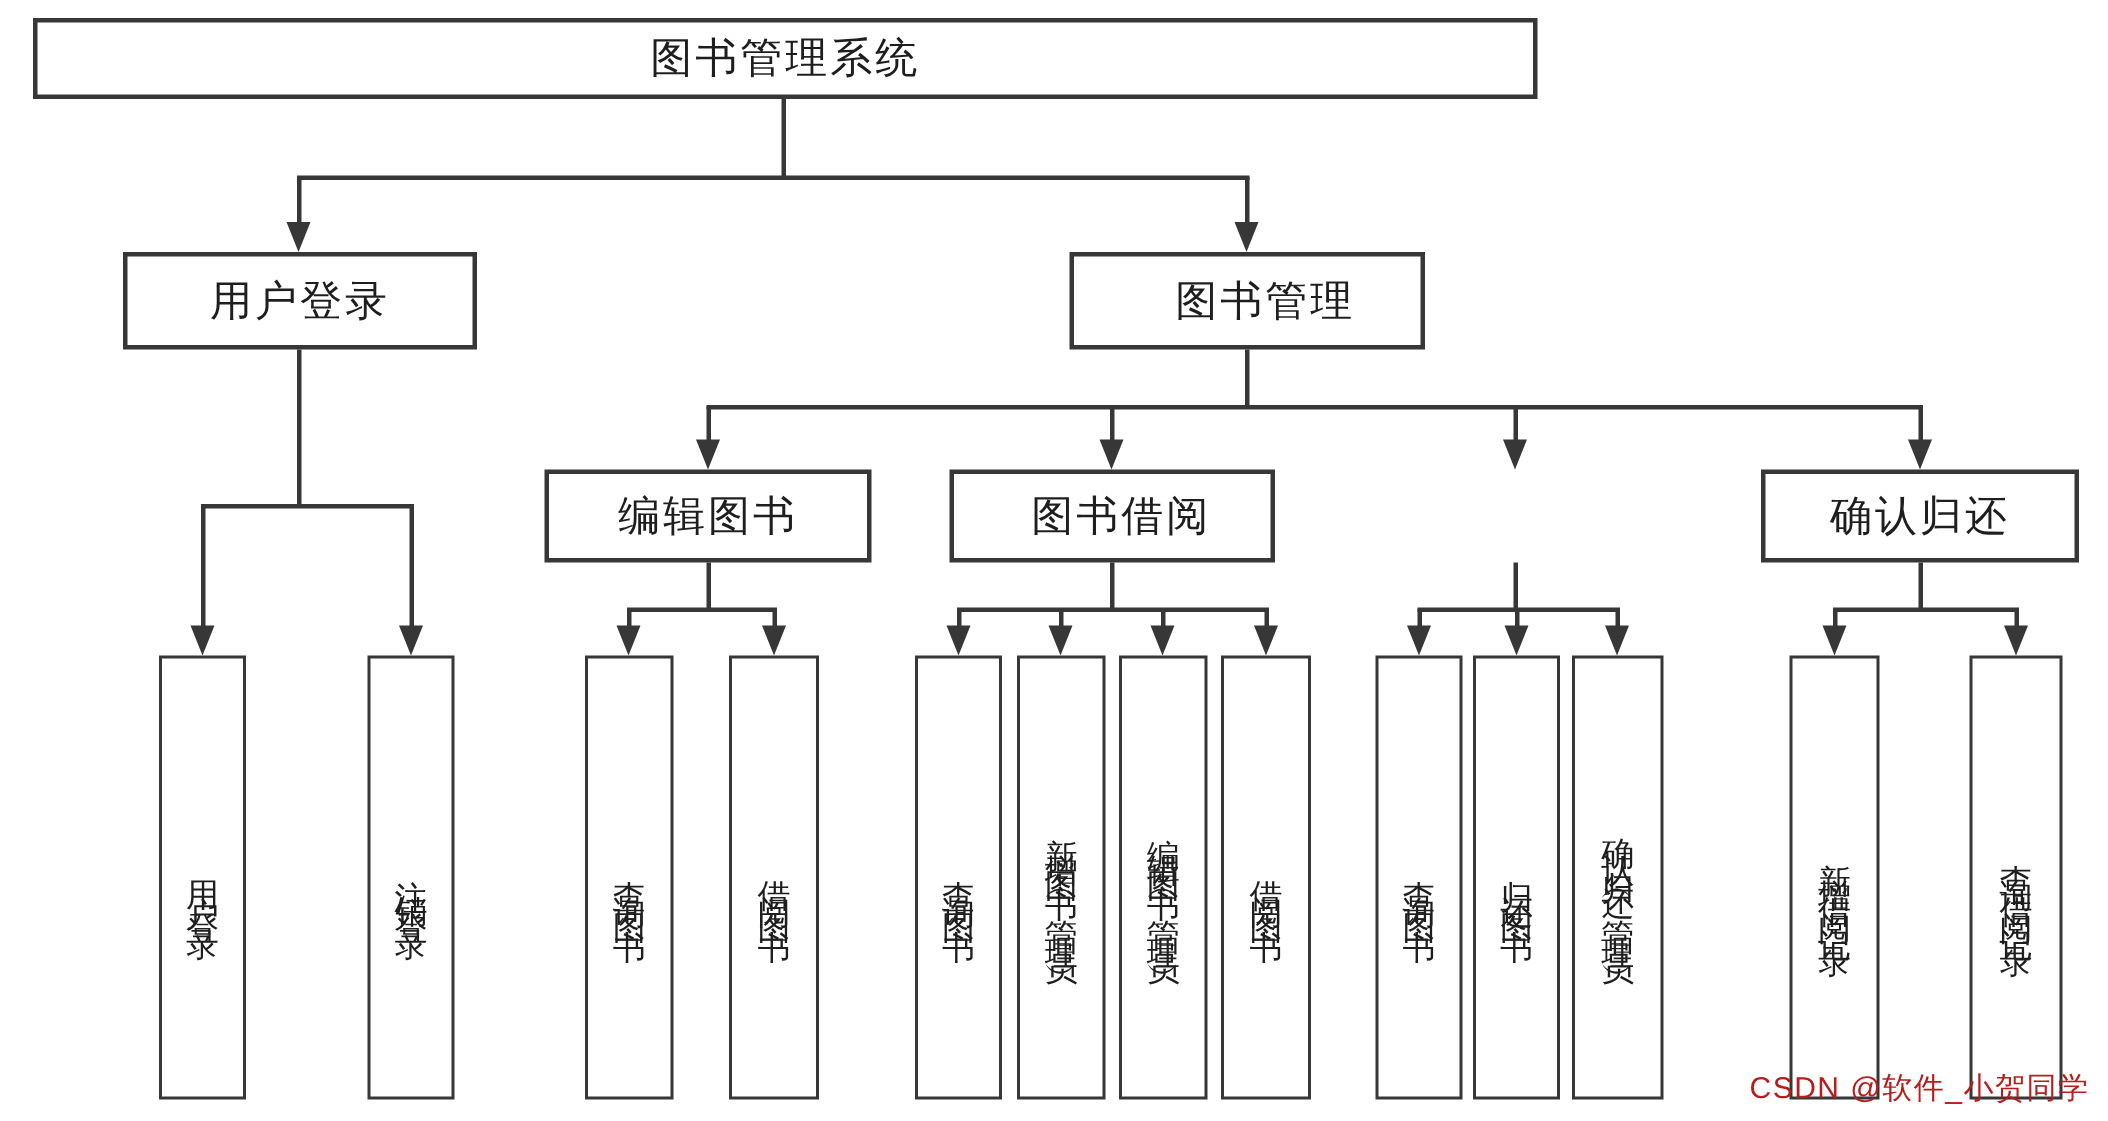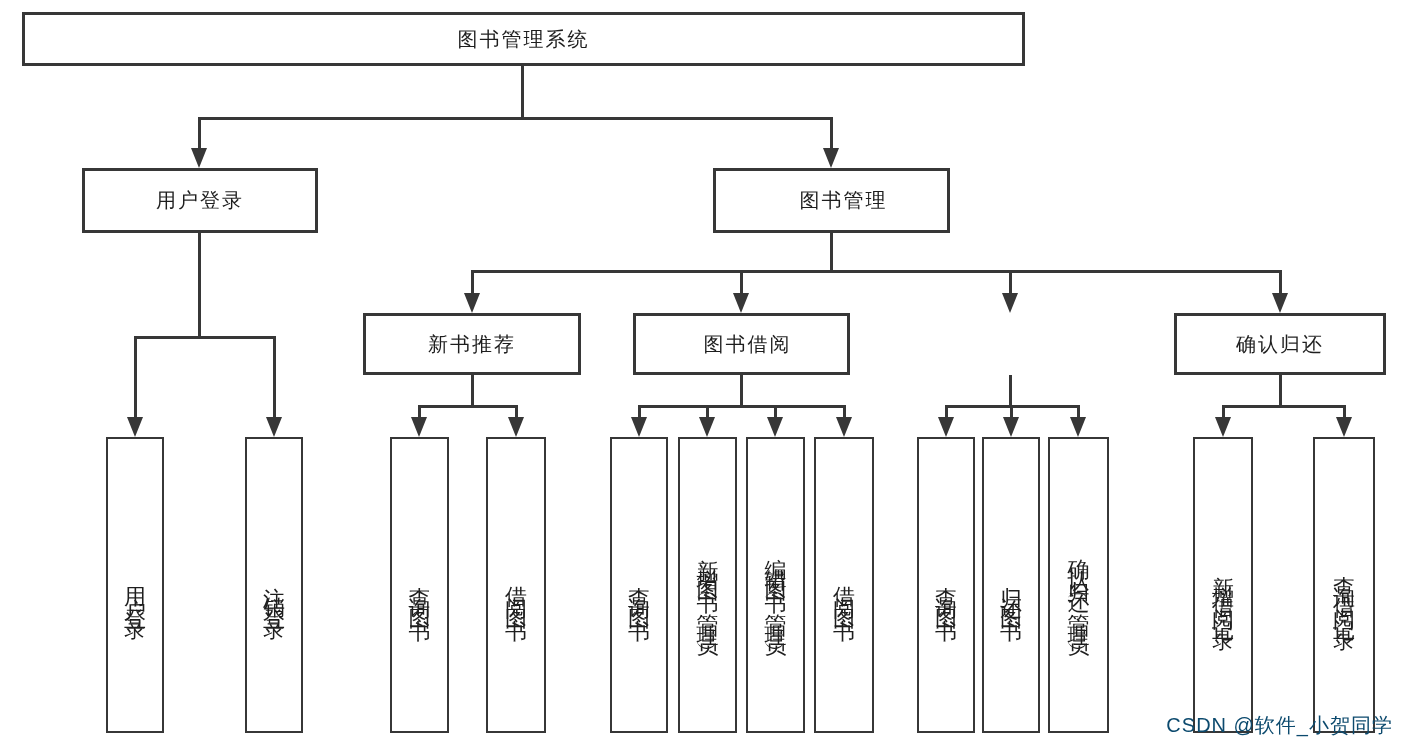--- a/index.html
+++ b/index.html
@@ -15,21 +15,21 @@
   
   .node {
     position: absolute;
     box-sizing: border-box;
     background: #ffffff;
     border: 3px solid #373737;
     display: flex;
     align-items: center;
     justify-content: center;
   }
-  .h-node { font-size: 20px; letter-spacing: 2px; white-space: nowrap; }
+  .h-node { font-size: 28px; letter-spacing: 2px; white-space: nowrap; }
   .leaf { border-width: 2px; top: 437px; height: 296px; }
   .vtxt {
     writing-mode: vertical-rl;
     text-orientation: mixed;
     font-size: 22px;
     line-height: 1;
     letter-spacing: 11px;
     padding-top: 11px;
     white-space: nowrap;
   }
@@ -61,21 +61,21 @@
   #lf9  { left: 917px;  width: 58px; }
   #lf10 { left: 982px;  width: 58px; }
   #lf11 { left: 1048px; width: 61px; }
   #lf12 { left: 1193px; width: 60px; }
   #lf13 { left: 1313px; width: 62px; }
   .watermark {
     position: absolute;
     right: 12px;
     bottom: 8px;
     font-size: 20px;
-    color: #0c4a6e;
+    color: #b91c1c;
     letter-spacing: 1px;
     white-space: nowrap;
   }
 </style>
 </head>
 <body>
 
 <div class="stage">
 
   <div class="node h-node" id="root">
@@ -83,21 +83,21 @@
   </div>
 
   <div class="node h-node" id="l2a">
     <span>用户登录</span>
   </div>
   <div class="node h-node" id="l2b">
     <span>图书管理</span>
   </div>
 
   <div class="node h-node" id="l3a">
-    <span>新书推荐</span>
+    <span>编辑图书</span>
   </div>
   <div class="node h-node" id="l3b">
     <span>图书借阅</span>
   </div>
   <div class="node h-node" id="l3d">
     <span>确认归还</span>
   </div>
 
   <div class="node leaf" id="lf1">
     <span class="vtxt">用户登录</span>

